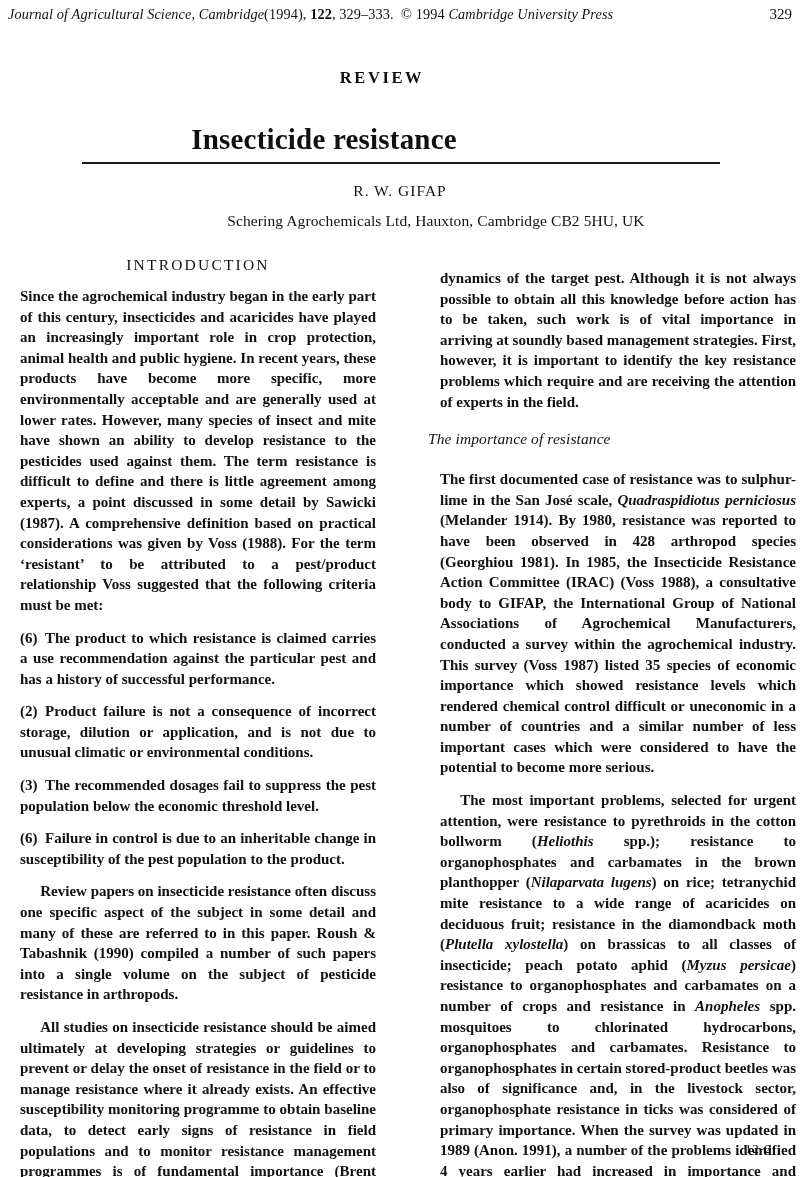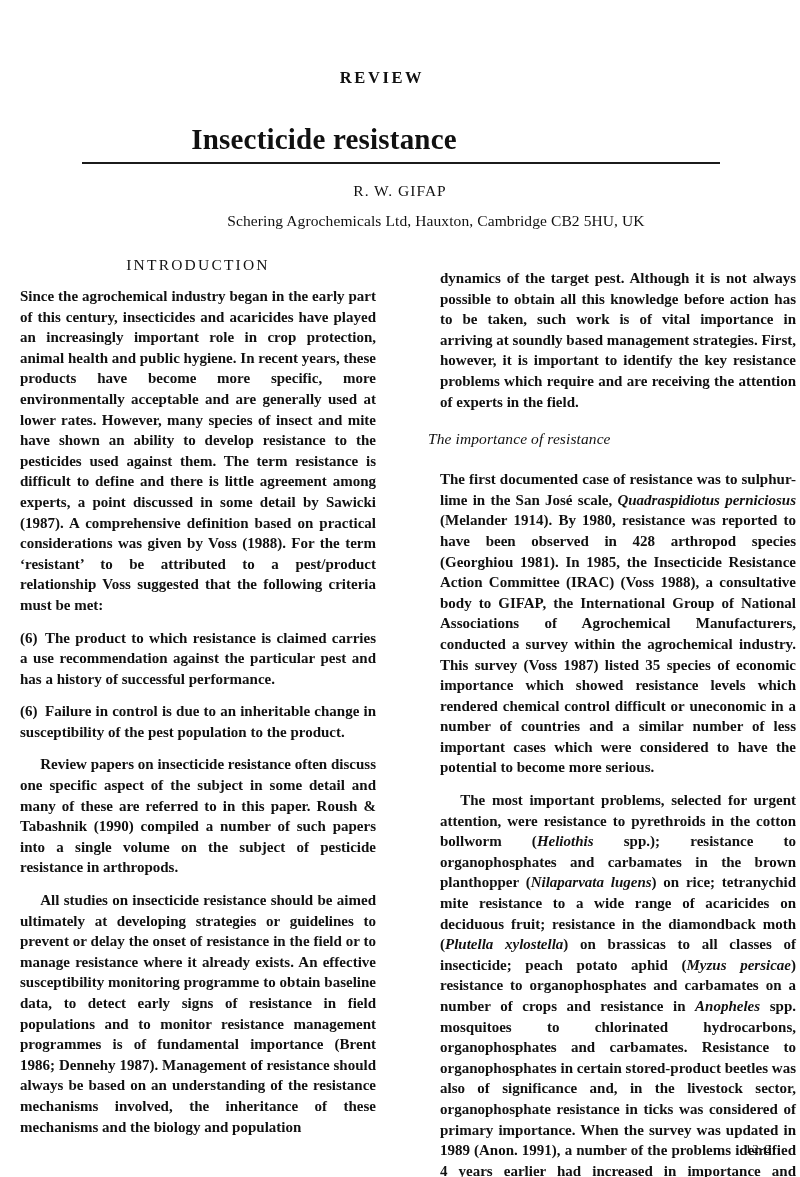--- a/index.html
+++ b/index.html
@@ -147,33 +147,39 @@
     bottom: 20px;
     font-size: 13px;
     letter-spacing: 0.8px;
   }
 </style>
 </head>
 <body>
 
 <div class="page">
 
+  <div class="runhead">
+    <div class="runhead-left"><span>Journal of Agricultural Science, Cambridge</span><span class="rm">(1994),</span>&nbsp;<span class="vol">122</span><span class="rm">, 329–333.</span>&nbsp;&nbsp;<span class="rm">© 1994</span>&nbsp;<span class="pub">Cambridge University Press</span></div>
+    <div class="runhead-right">329</div>
+  </div>
 
   <div class="review-label">REVIEW</div>
   <h1 class="doc-title">Insecticide resistance</h1>
   <div class="title-rule"></div>
   <div class="author">R. W. GIFAP</div>
   <div class="affiliation">Schering Agrochemicals Ltd, Hauxton, Cambridge CB2 5HU, UK</div>
 
   <div class="columns">
 
     <div class="col">
       <div class="sec-head">INTRODUCTION</div>
       <p class="body noindent">Since the agrochemical industry began in the early part of this century, insecticides and acaricides have played an increasingly important role in crop protection, animal health and public hygiene. In recent years, these products have become more specific, more environmentally acceptable and are generally used at lower rates. However, many species of insect and mite have shown an ability to develop resistance to the pesticides used against them. The term resistance is difficult to define and there is little agreement among experts, a point discussed in some detail by Sawicki (1987). A comprehensive definition based on practical considerations was given by Voss (1988). For the term ‘resistant’ to be attributed to a pest/product relationship Voss suggested that the following criteria must be met:</p>
       <p class="body noindent">(6) The product to which resistance is claimed carries a use recommendation against the particular pest and has a history of successful performance.</p>
+      <p class="body noindent">(2) Product failure is not a consequence of incorrect storage, dilution or application, and is not due to unusual climatic or environmental conditions.</p>
+      <p class="body noindent">(3) The recommended dosages fail to suppress the pest population below the economic threshold level.</p>
       <p class="body noindent">(6) Failure in control is due to an inheritable change in susceptibility of the pest population to the product.</p>
       <p class="body indent">Review papers on insecticide resistance often discuss one specific aspect of the subject in some detail and many of these are referred to in this paper. Roush &amp; Tabashnik (1990) compiled a number of such papers into a single volume on the subject of pesticide resistance in arthropods.</p>
       <p class="body indent">All studies on insecticide resistance should be aimed ultimately at developing strategies or guidelines to prevent or delay the onset of resistance in the field or to manage resistance where it already exists. An effective susceptibility monitoring programme to obtain baseline data, to detect early signs of resistance in field populations and to monitor resistance management programmes is of fundamental importance (Brent 1986; Dennehy 1987). Management of resistance should always be based on an understanding of the resistance mechanisms involved, the inheritance of these mechanisms and the biology and population</p>
     </div>
 
     <div class="col">
       <p class="body noindent">dynamics of the target pest. Although it is not always possible to obtain all this knowledge before action has to be taken, such work is of vital importance in arriving at soundly based management strategies. First, however, it is important to identify the key resistance problems which require and are receiving the attention of experts in the field.</p>
       <div class="sec-head-italic">The importance of resistance</div>
       <p class="body noindent"><span>The first documented case of resistance was to sulphur-lime in the San José scale, </span><span class="it">Quadraspidiotus perniciosus</span><span> (Melander 1914). By 1980, resistance was reported to have been observed in 428 arthropod species (Georghiou 1981). In 1985, the Insecticide Resistance Action Committee (IRAC) (Voss 1988), a consultative body to GIFAP, the International Group of National Associations of Agrochemical Manufacturers, conducted a survey within the agrochemical industry. This survey (Voss 1987) listed 35 species of economic importance which showed resistance levels which rendered chemical control difficult or uneconomic in a number of countries and a similar number of less important cases which were considered to have the potential to become more serious.</span></p>
       <p class="body indent"><span>The most important problems, selected for urgent attention, were resistance to pyrethroids in the cotton bollworm (</span><span class="it">Heliothis</span><span> spp.); resistance to organophosphates and carbamates in the brown planthopper (</span><span class="it">Nilaparvata lugens</span><span>) on rice; tetranychid mite resistance to a wide range of acaricides on deciduous fruit; resistance in the diamondback moth (</span><span class="it">Plutella xylostella</span><span>) on brassicas to all classes of insecticide; peach potato aphid (</span><span class="it">Myzus persicae</span><span>) resistance to organophosphates and carbamates on a number of crops and resistance in </span><span class="it">Anopheles</span><span> spp. mosquitoes to chlorinated hydrocarbons, organophosphates and carbamates. Resistance to organophosphates in certain stored-product beetles was also of significance and, in the livestock sector, organophosphate resistance in ticks was considered of primary importance. When the survey was updated in 1989 (Anon. 1991), a number of the problems identified 4 years earlier had increased in importance and geographical distribution. In addition, resistance to the benzoyl ureas in the leaf miners, </span><span class="it">Leucoptera scitella</span></p>

